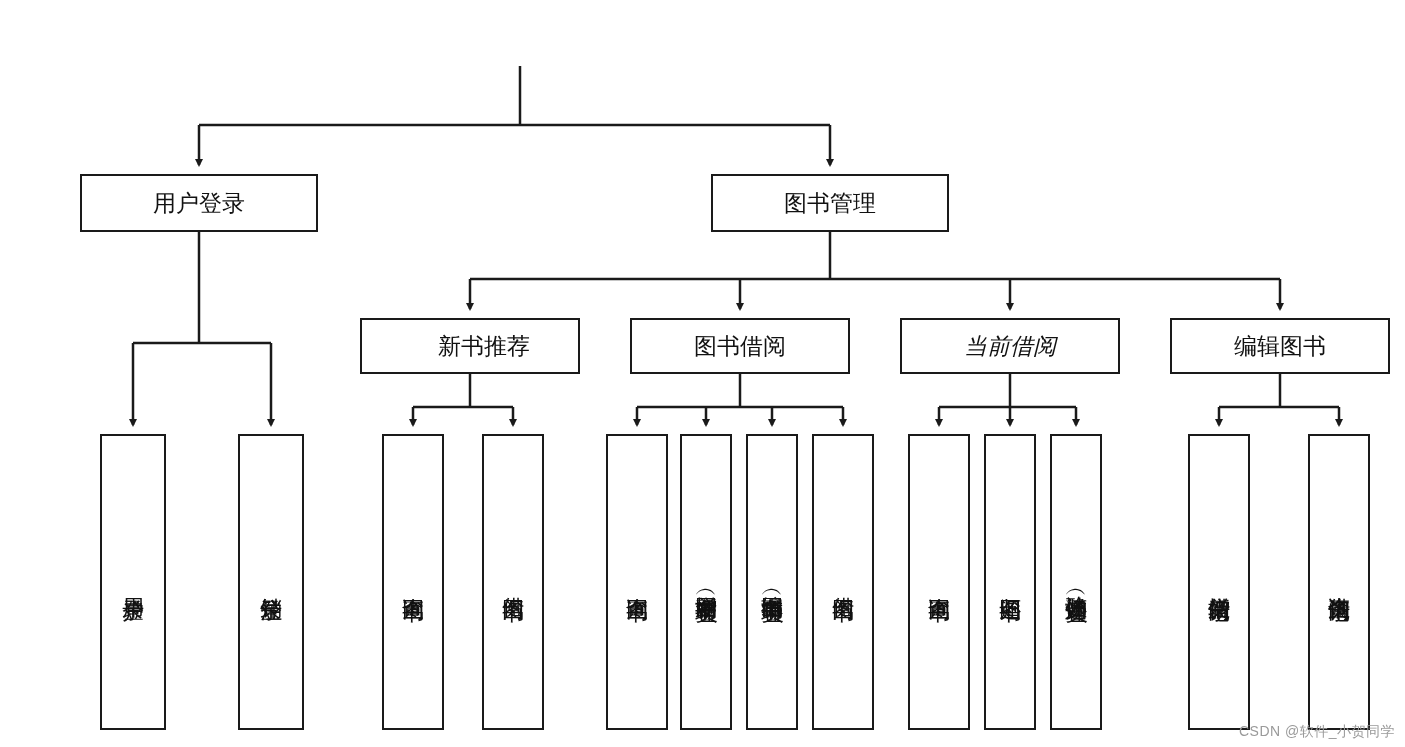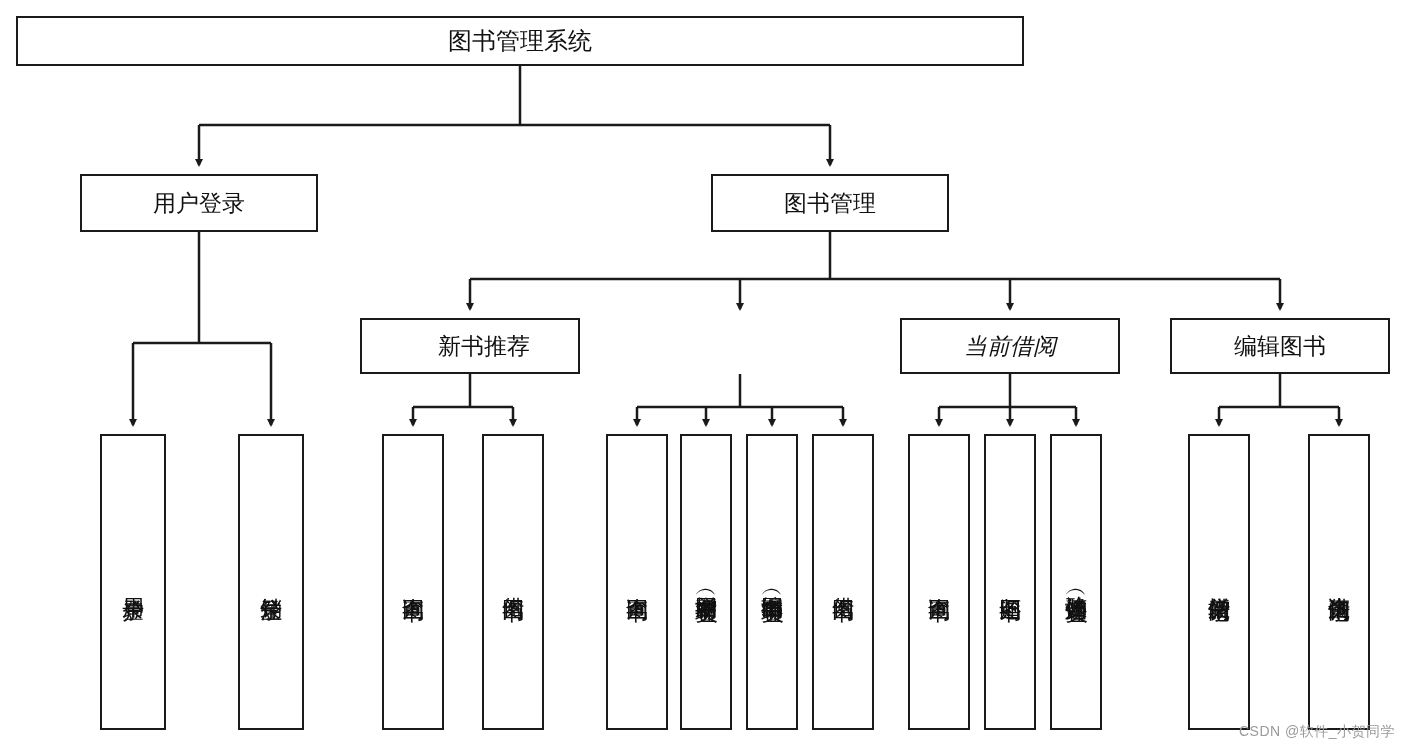--- a/index.html
+++ b/index.html
@@ -99,26 +99,26 @@
         <path d="M939,407 L939,425" marker-end="url(#arrow)"></path>
         <path d="M1010,407 L1010,425" marker-end="url(#arrow)"></path>
         <path d="M1076,407 L1076,425" marker-end="url(#arrow)"></path>
         <path d="M1280,374 L1280,407"></path>
         <path d="M1219,407 L1339,407"></path>
         <path d="M1219,407 L1219,425" marker-end="url(#arrow)"></path>
         <path d="M1339,407 L1339,425" marker-end="url(#arrow)"></path>
       </g>
   </svg>
 
-  <div class="node root" style="left:16px;top:16px;width:1008px;height:50px;">图书管理系统</div>
 
   <div class="node" style="left:80px;top:174px;width:238px;height:58px;">用户登录</div>
   <div class="node" style="left:711px;top:174px;width:238px;height:58px;">图书管理</div>
 
   <div class="node" style="left:360px;top:318px;width:220px;height:56px;padding-left:28px;">新书推荐</div>
+  <div class="node" style="left:630px;top:318px;width:220px;height:56px;">图书借阅</div>
   <div class="node" style="left:900px;top:318px;width:220px;height:56px;font-style:italic;">当前借阅</div>
   <div class="node" style="left:1170px;top:318px;width:220px;height:56px;">编辑图书</div>
 
   <div class="node vertical" style="left:100px;top:434px;width:66px;height:296px;">用户登录</div>
   <div class="node vertical" style="left:238px;top:434px;width:66px;height:296px;">注销登录</div>
 
   <div class="node vertical" style="left:382px;top:434px;width:62px;height:296px;">查询图书</div>
   <div class="node vertical" style="left:482px;top:434px;width:62px;height:296px;">借阅图书</div>
 
   <div class="node vertical" style="left:606px;top:434px;width:62px;height:296px;">查询图书</div>

